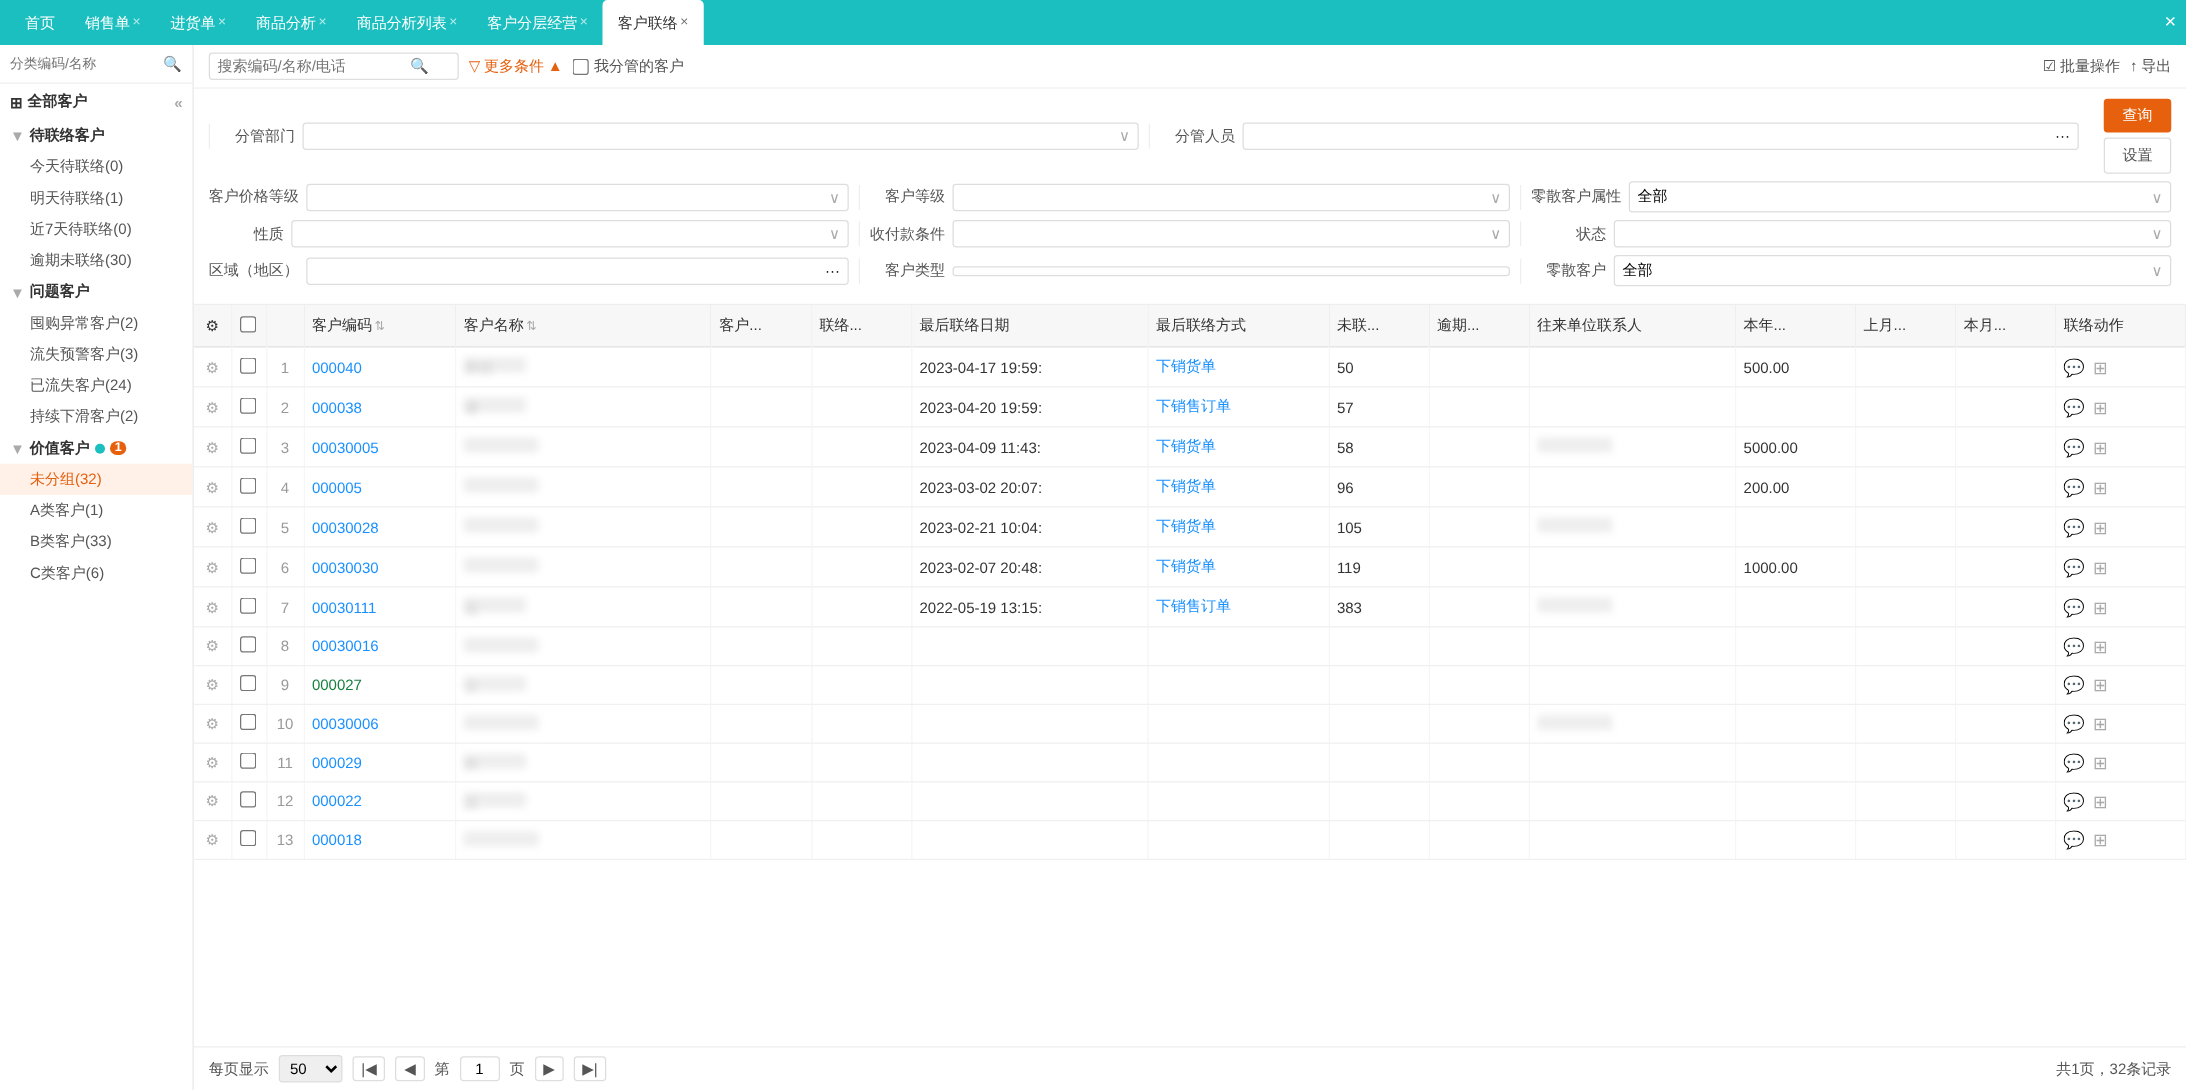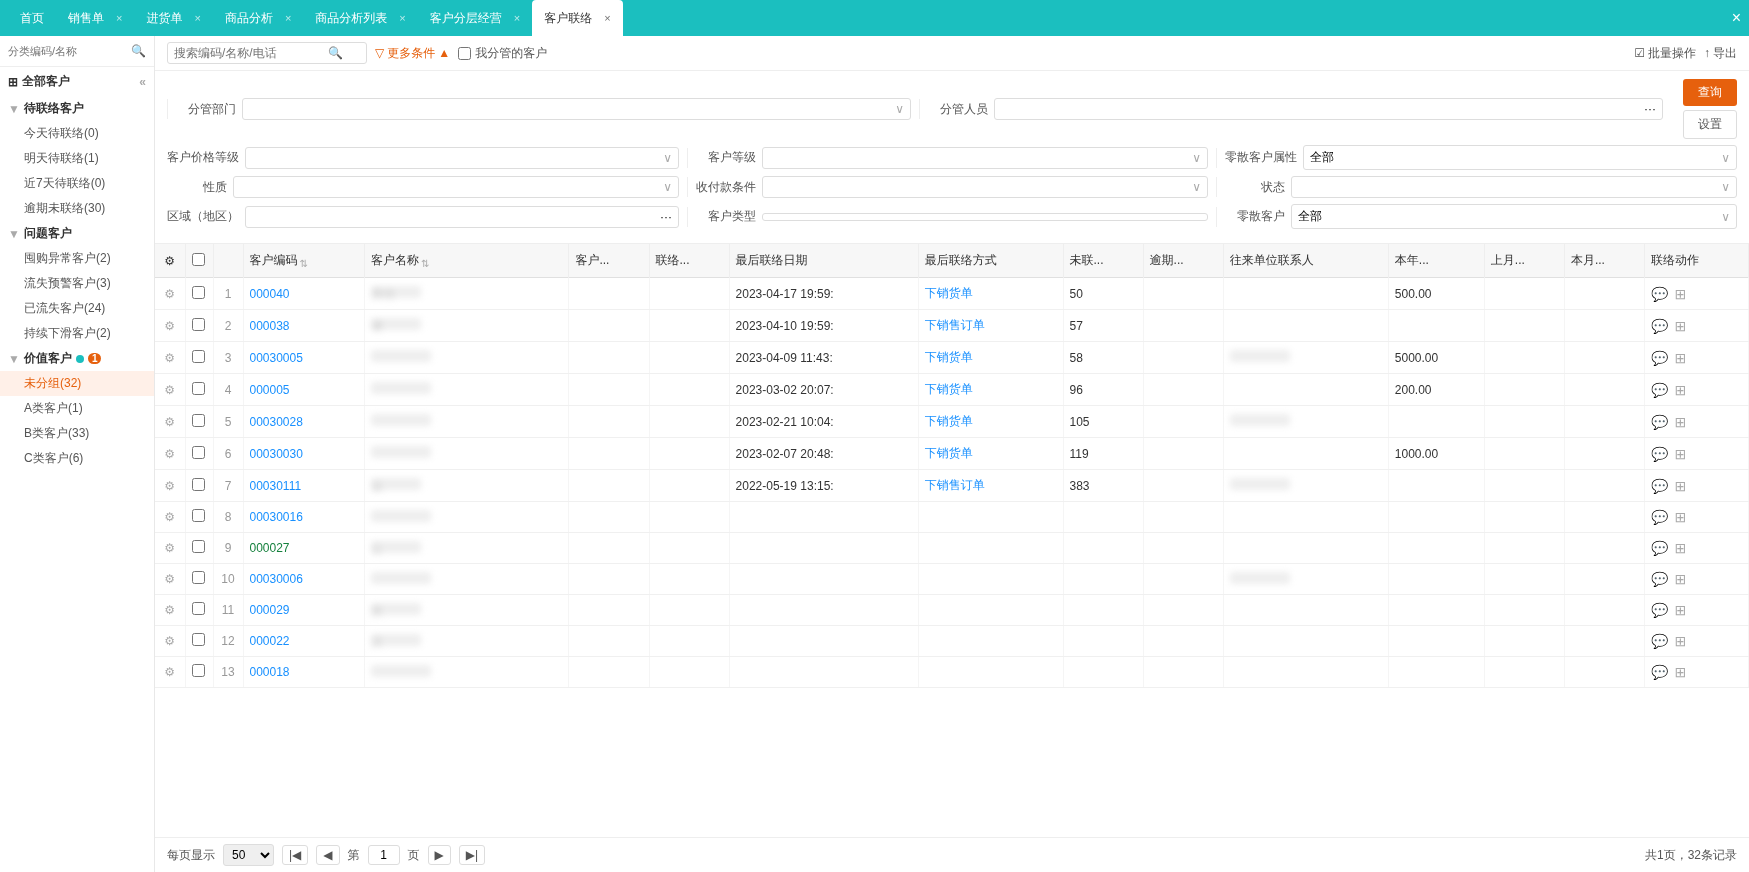--- a/index.html
+++ b/index.html
@@ -15,21 +15,21 @@
     }
     .top-nav .tab {
       display: flex;
       align-items: center;
       padding: 0 12px;
       height: 36px;
       color: #fff;
       cursor: pointer;
       font-size: 13px;
       white-space: nowrap;
-      gap: 12px;
+      gap: 2px;
     }
     .top-nav .tab.active {
       background: #fff;
       color: #333;
       border-radius: 4px 4px 0 0;
     }
     .top-nav .tab .close-icon {
       font-size: 11px;
       opacity: 0.7;
     }
@@ -258,21 +258,21 @@
       color: #333;
       border-bottom: 1px solid #f0f0f0;
       border-right: 1px solid #f5f5f5;
       white-space: nowrap;
     }
     .row-num { color: #999; text-align: center; width: 30px; }
     .link-text { color: #1890ff; cursor: pointer; text-decoration: none; }
     .blurred { filter: blur(3px); color: #ccc; background: #eee; border-radius: 2px; display: inline-block; min-width: 60px; height: 12px; }
     .action-icons { display: flex; gap: 6px; }
     .action-icon { color: #aaa; cursor: pointer; font-size: 14px; }
-    .th-sort { display: flex; align-items: flex-end; gap: 2px; }
+    .th-sort { display: flex; align-items: center; gap: 2px; }
     .sort-icon { color: #aaa; font-size: 10px; }
 
     
     .pagination-bar {
       background: #fff;
       border-top: 1px solid #eee;
       padding: 6px 12px;
       display: flex;
       align-items: center;
       gap: 8px;
@@ -610,21 +610,21 @@
             <tr>
       <td style="text-align:center;color:#aaa;">⚙</td>
       <td><input type="checkbox" style=""></td>
       <td class="row-num">2</td>
       <td><span style="color:#1890ff;cursor:pointer;">000038</span></td>
       <td>
         <span class="blurred" style="min-width:50px;">请</span>
       </td>
       <td></td>
       <td></td>
-      <td>2023-04-10 19:59:</td>
+      <td>2023-04-20 19:59:</td>
       <td><span class="link-text">下销售订单</span></td>
       <td>57</td>
       <td></td>
       <td>
         
       </td>
       <td></td>
       <td></td>
       <td></td>
       <td>

